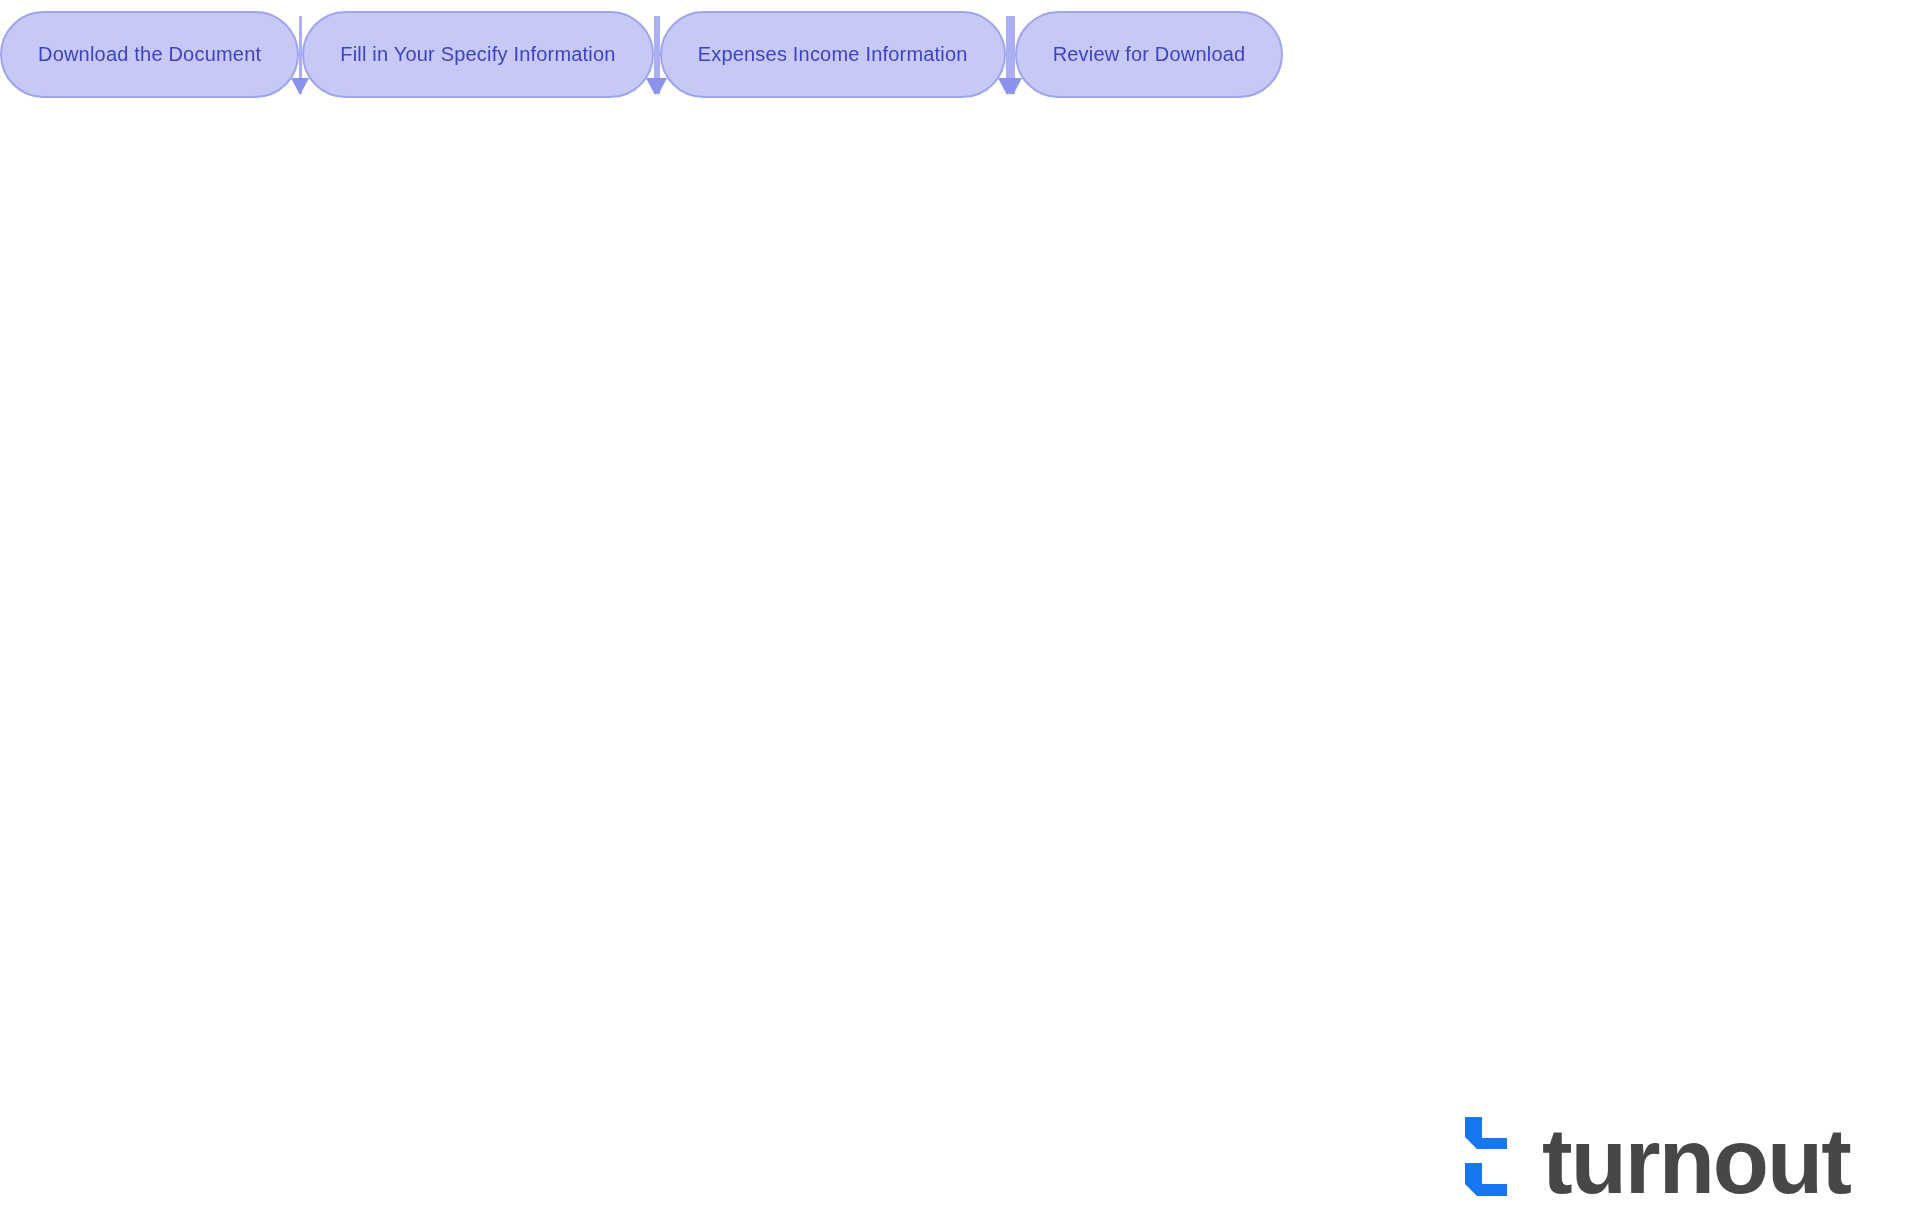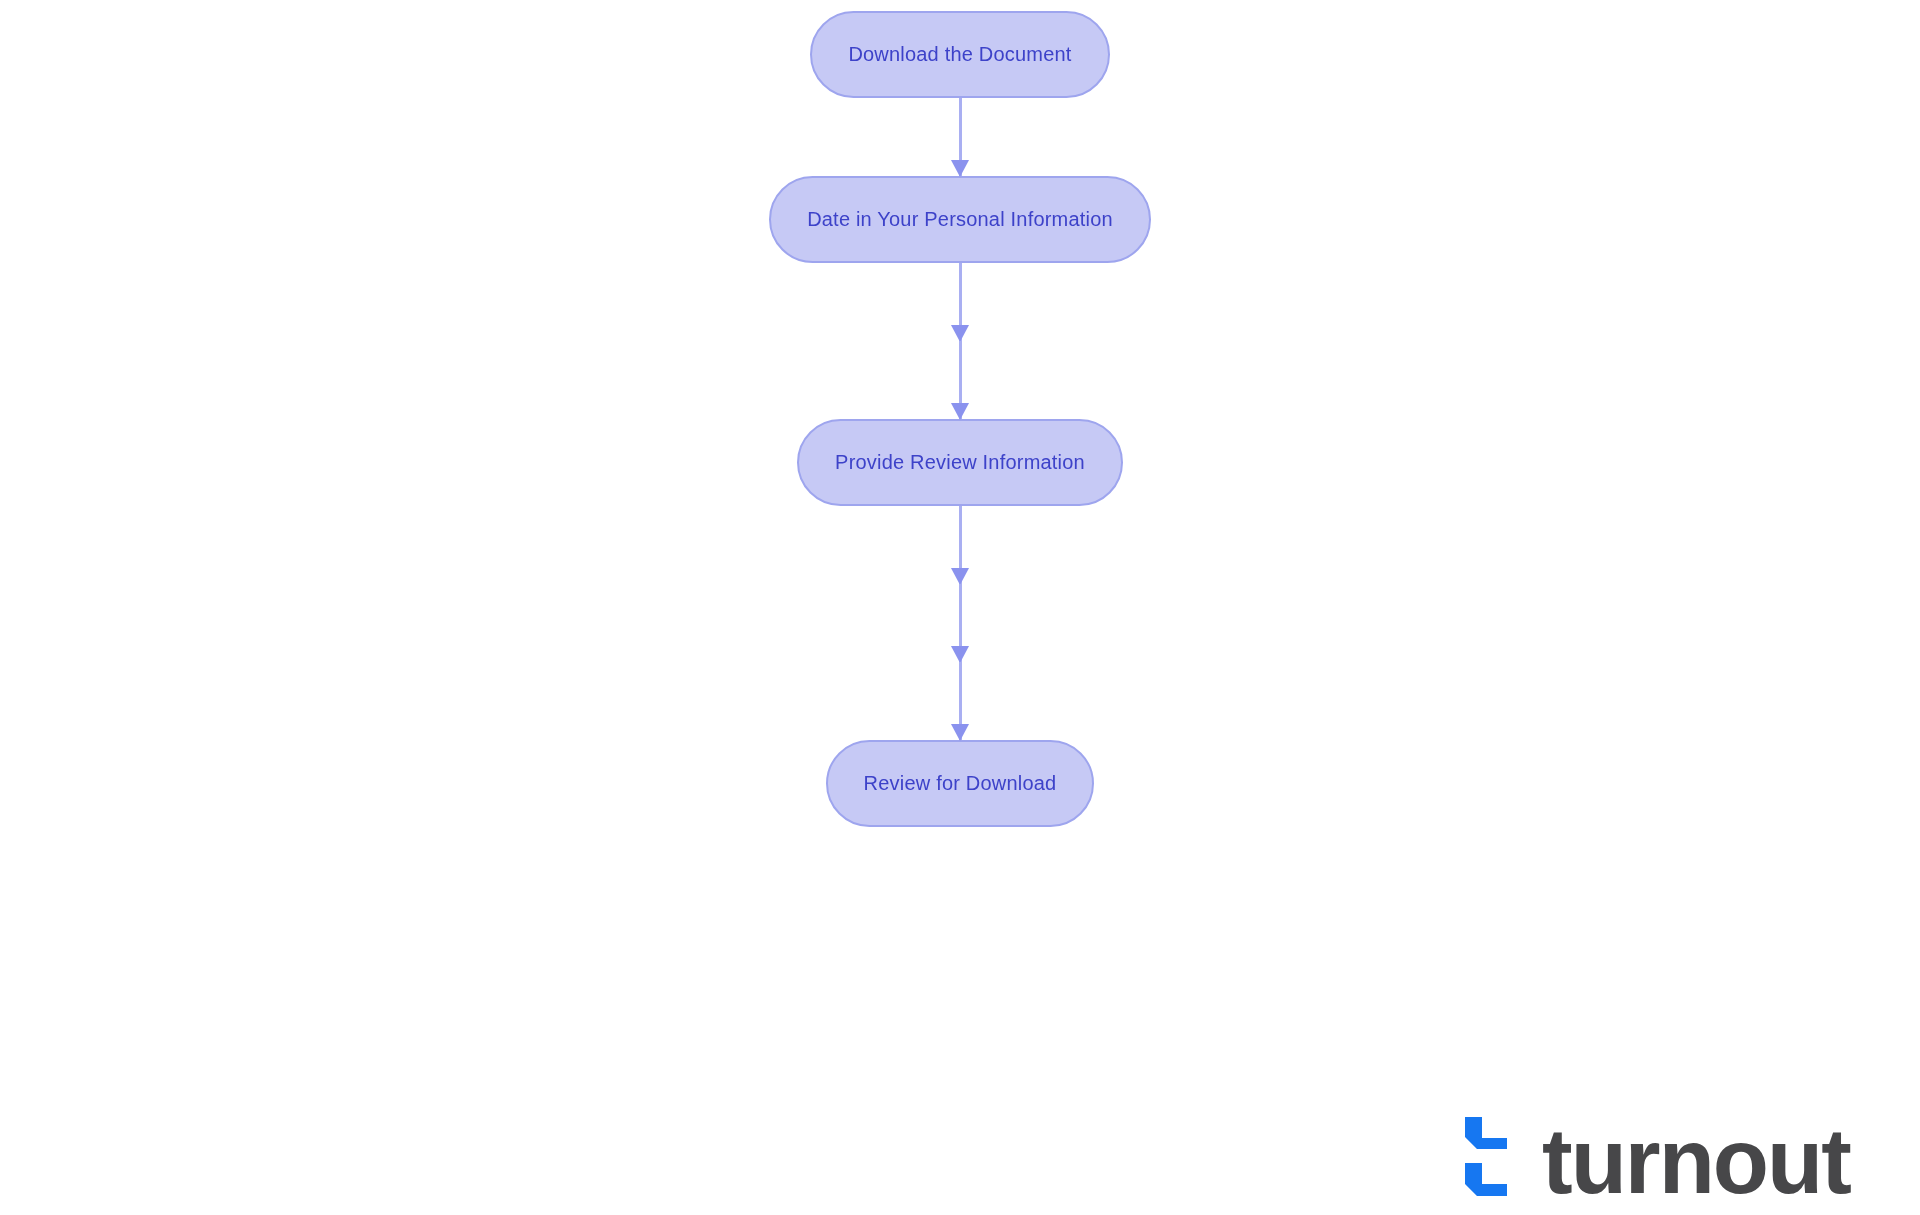--- a/index.html
+++ b/index.html
@@ -20,21 +20,20 @@
     font-family: "Liberation Sans", sans-serif;
     overflow: hidden;
     position: relative;
   }
   .flow {
     position: absolute;
     left: 0;
     right: 0;
     top: 11px;
     display: flex;
-    flex-direction: column;
     align-items: center;
   }
   .node {
     height: 87px;
     border-radius: 44px;
     background: var(--node-fill);
     border: 2px solid var(--node-border);
     display: flex;
     align-items: center;
     justify-content: center;
@@ -85,24 +84,24 @@
     line-height: 1;
     color: var(--brand-text);
   }
 </style>
 </head>
 <body>
 
 <div class="flow">
   <div class="node">Download the Document</div>
   <div class="connector"></div>
-  <div class="node">Date in Your Personal Information</div>
+  <div class="node">Fill in Your Specify Information</div>
   <div class="connector"></div>
   <div class="connector"></div>
-  <div class="node">Provide Review Information</div>
+  <div class="node">Expenses Income Information</div>
   <div class="connector"></div>
   <div class="connector"></div>
   <div class="connector"></div>
   <div class="node">Review for Download</div>
 </div>
 
 <div class="logo">
   <svg class="logo-mark" width="42" height="79" viewBox="0 0 42 79" xmlns="http://www.w3.org/2000/svg">
     <polygon class="brand-fill" points="0,0 17,0 17,21 42,21 42,32 12,32 0,20"></polygon>
     <polygon class="brand-fill" points="0,46 17,46 17,67 42,67 42,79 12,79 0,67"></polygon>

